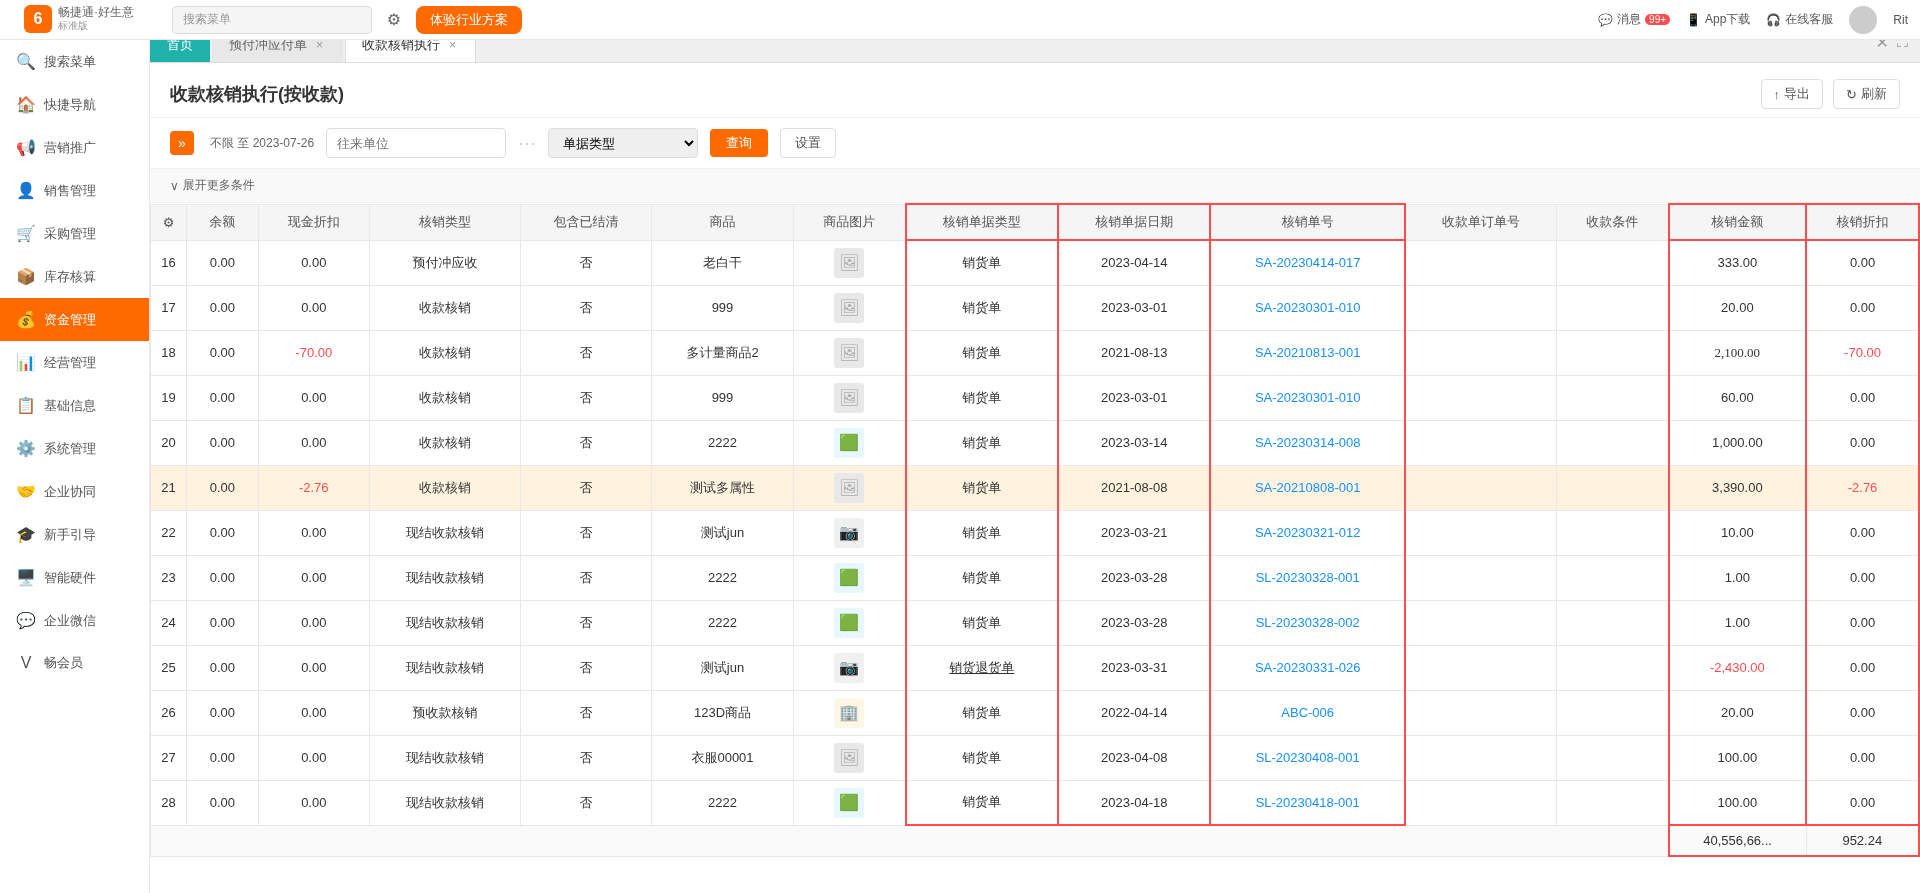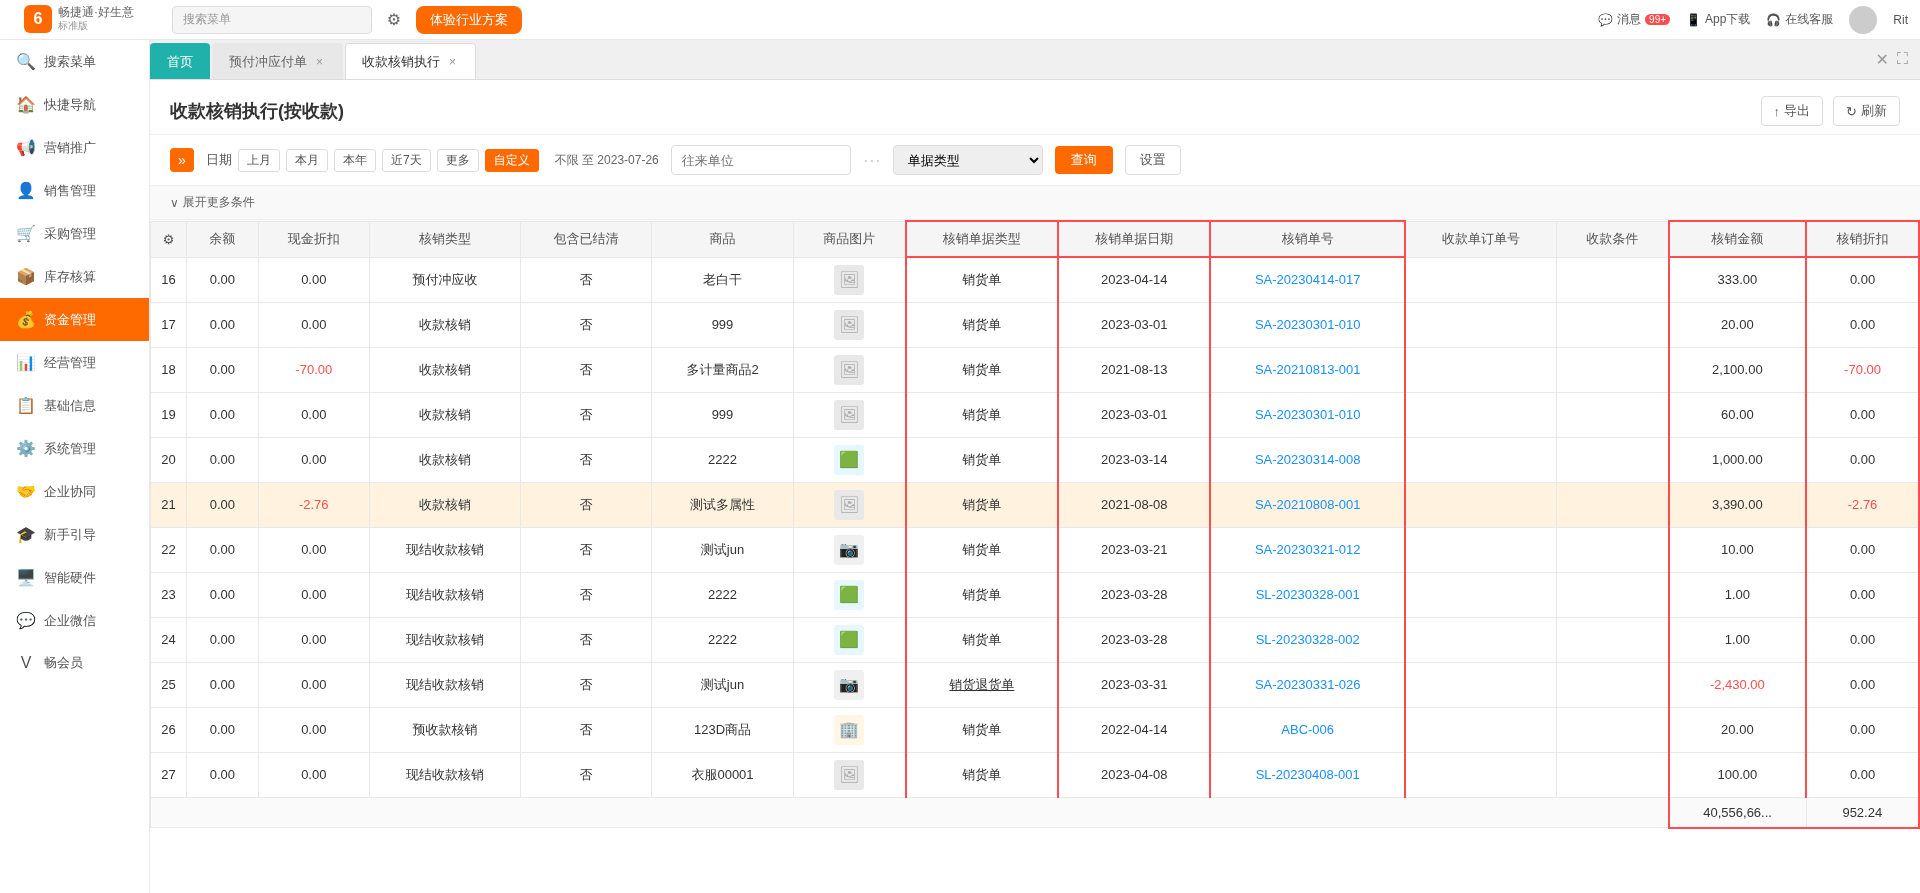--- a/index.html
+++ b/index.html
@@ -120,21 +120,21 @@
     
     .content-area {
       flex: 1;
       display: flex;
       flex-direction: column;
       overflow: hidden;
     }
 
     
     .tab-bar {
-      height: 40px;
+      height: 23px;
       background: #f0f0f0;
       display: flex;
       align-items: flex-end;
       padding: 0 0 0 0;
       border-bottom: 1px solid #ddd;
       position: relative;
     }
     .tab {
       height: 36px;
       padding: 0 16px;
@@ -528,29 +528,20 @@
             <button class="action-btn">
               <span>↻</span>
               <span>刷新</span>
             </button>
           </div>
         </div>
 
         <div class="filter-bar">
           <button class="filter-expand-btn">»</button>
 
-          <div class="filter-group">
-            <span class="filter-label">日期</span>
-            <button class="filter-btn">上月</button>
-            <button class="filter-btn">本月</button>
-            <button class="filter-btn">本年</button>
-            <button class="filter-btn">近7天</button>
-            <button class="filter-btn">更多</button>
-            <button class="filter-btn active">自定义</button>
-          </div>
 
           <div style="display:flex; flex-direction:column; margin-left:4px;">
             <span class="filter-date-text">不限 至 2023-07-26</span>
           </div>
 
           <input class="filter-input" placeholder="往来单位" style="">
 
           <span style="color:#ccc; font-size:18px;">···</span>
 
           <select class="filter-select">
@@ -639,21 +630,21 @@
                   <td>
                     <div style="display: flex; justify-content: center;">
                       <span class="img-placeholder">🖼</span>
                     </div>
                   </td>
                   <td style="border-left: 2px solid rgb(255, 77, 79); border-right: 2px solid rgb(255, 77, 79);">销货单</td>
                   <td>2021-08-13</td>
                   <td style="border-left: 2px solid rgb(255, 77, 79); border-right: 2px solid rgb(255, 77, 79);"><a class="link-cell" href="#">SA-20210813-001</a></td>
                   <td></td>
                   <td></td>
-                  <td style="border-left: 2px solid rgb(255, 77, 79); border-right: 2px solid rgb(255, 77, 79);">2,100.00</td>
+                  <td style="border-left: 2px solid rgb(255, 77, 79); border-right: 2px solid rgb(255, 77, 79); font-family: Liberation Serif, serif;">2,100.00</td>
                   <td class="neg-val" style="border-left: 2px solid rgb(255, 77, 79); border-right: 2px solid rgb(255, 77, 79);">-70.00</td>
                 </tr>
                 <tr>
                   <td>19</td>
                   <td>0.00</td>
                   <td>0.00</td>
                   <td>收款核销</td>
                   <td>否</td>
                   <td>999</td>
                   <td>
@@ -821,20 +812,40 @@
                       <span class="img-placeholder">🖼</span>
                     </div>
                   </td>
                   <td style="border-left: 2px solid rgb(255, 77, 79); border-right: 2px solid rgb(255, 77, 79);">销货单</td>
                   <td>2023-04-08</td>
                   <td style="border-left: 2px solid rgb(255, 77, 79); border-right: 2px solid rgb(255, 77, 79);"><a class="link-cell" href="#">SL-20230408-001</a></td>
                   <td></td>
                   <td></td>
                   <td style="border-left: 2px solid rgb(255, 77, 79); border-right: 2px solid rgb(255, 77, 79);">100.00</td>
                   <td style="border-left: 2px solid rgb(255, 77, 79); border-right: 2px solid rgb(255, 77, 79);">0.00</td>
+                </tr>
+                <tr>
+                  <td>28</td>
+                  <td>0.00</td>
+                  <td>0.00</td>
+                  <td>现结收款核销</td>
+                  <td>否</td>
+                  <td>2222</td>
+                  <td>
+                    <div style="display: flex; justify-content: center;">
+                      <span class="img-placeholder img-placeholder-green">🟩</span>
+                    </div>
+                  </td>
+                  <td style="border-left: 2px solid rgb(255, 77, 79); border-right: 2px solid rgb(255, 77, 79); border-bottom: 2px solid rgb(255, 77, 79);">销货单</td>
+                  <td style="border-bottom: 2px solid rgb(255, 77, 79);">2023-04-18</td>
+                  <td style="border-left: 2px solid rgb(255, 77, 79); border-right: 2px solid rgb(255, 77, 79); border-bottom: 2px solid rgb(255, 77, 79);"><a class="link-cell" href="#">SL-20230418-001</a></td>
+                  <td></td>
+                  <td></td>
+                  <td style="border-left: 2px solid rgb(255, 77, 79); border-right: 2px solid rgb(255, 77, 79); border-bottom: 2px solid rgb(255, 77, 79);">100.00</td>
+                  <td style="border-left: 2px solid rgb(255, 77, 79); border-right: 2px solid rgb(255, 77, 79); border-bottom: 2px solid rgb(255, 77, 79);">0.00</td>
                 </tr>
               </tbody>
             <tfoot>
               <tr class="table-footer">
                 <td colspan="12"></td>
                 <td style="border-left:2px solid #ff4d4f; border-bottom:2px solid #ff4d4f;">40,556,66...</td>
                 <td style="border-right:2px solid #ff4d4f; border-bottom:2px solid #ff4d4f;">952.24</td>
               </tr>
             </tfoot>
           </table>

